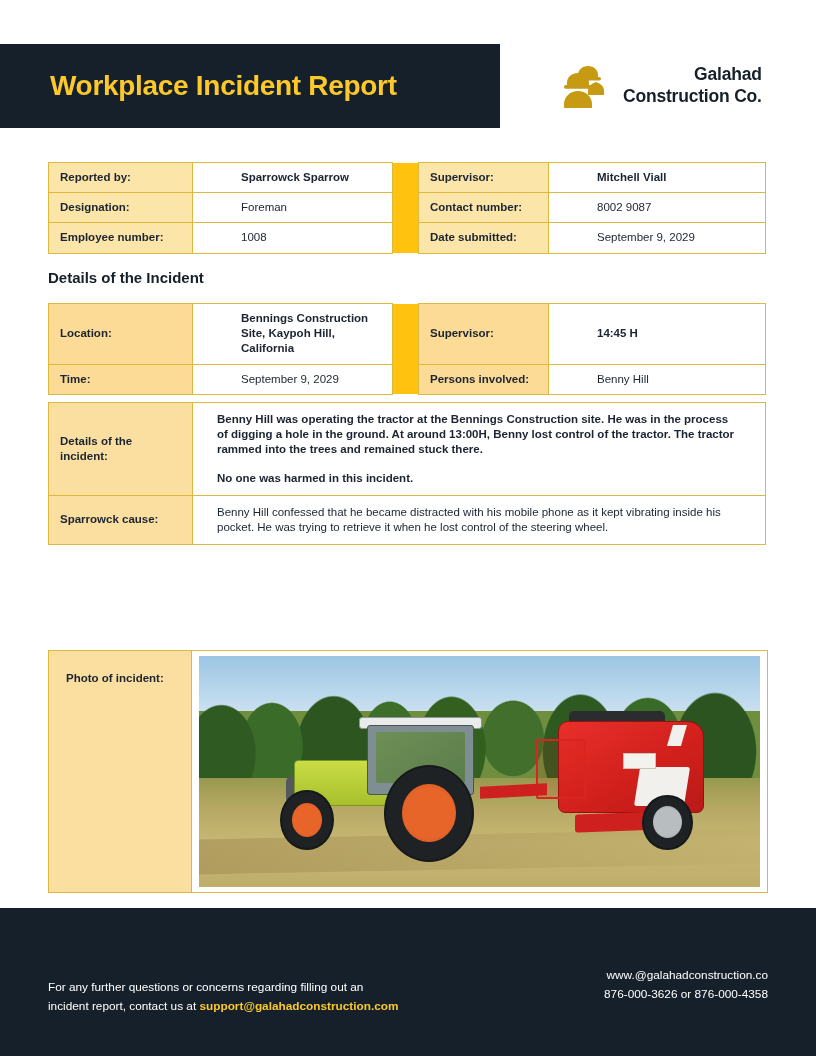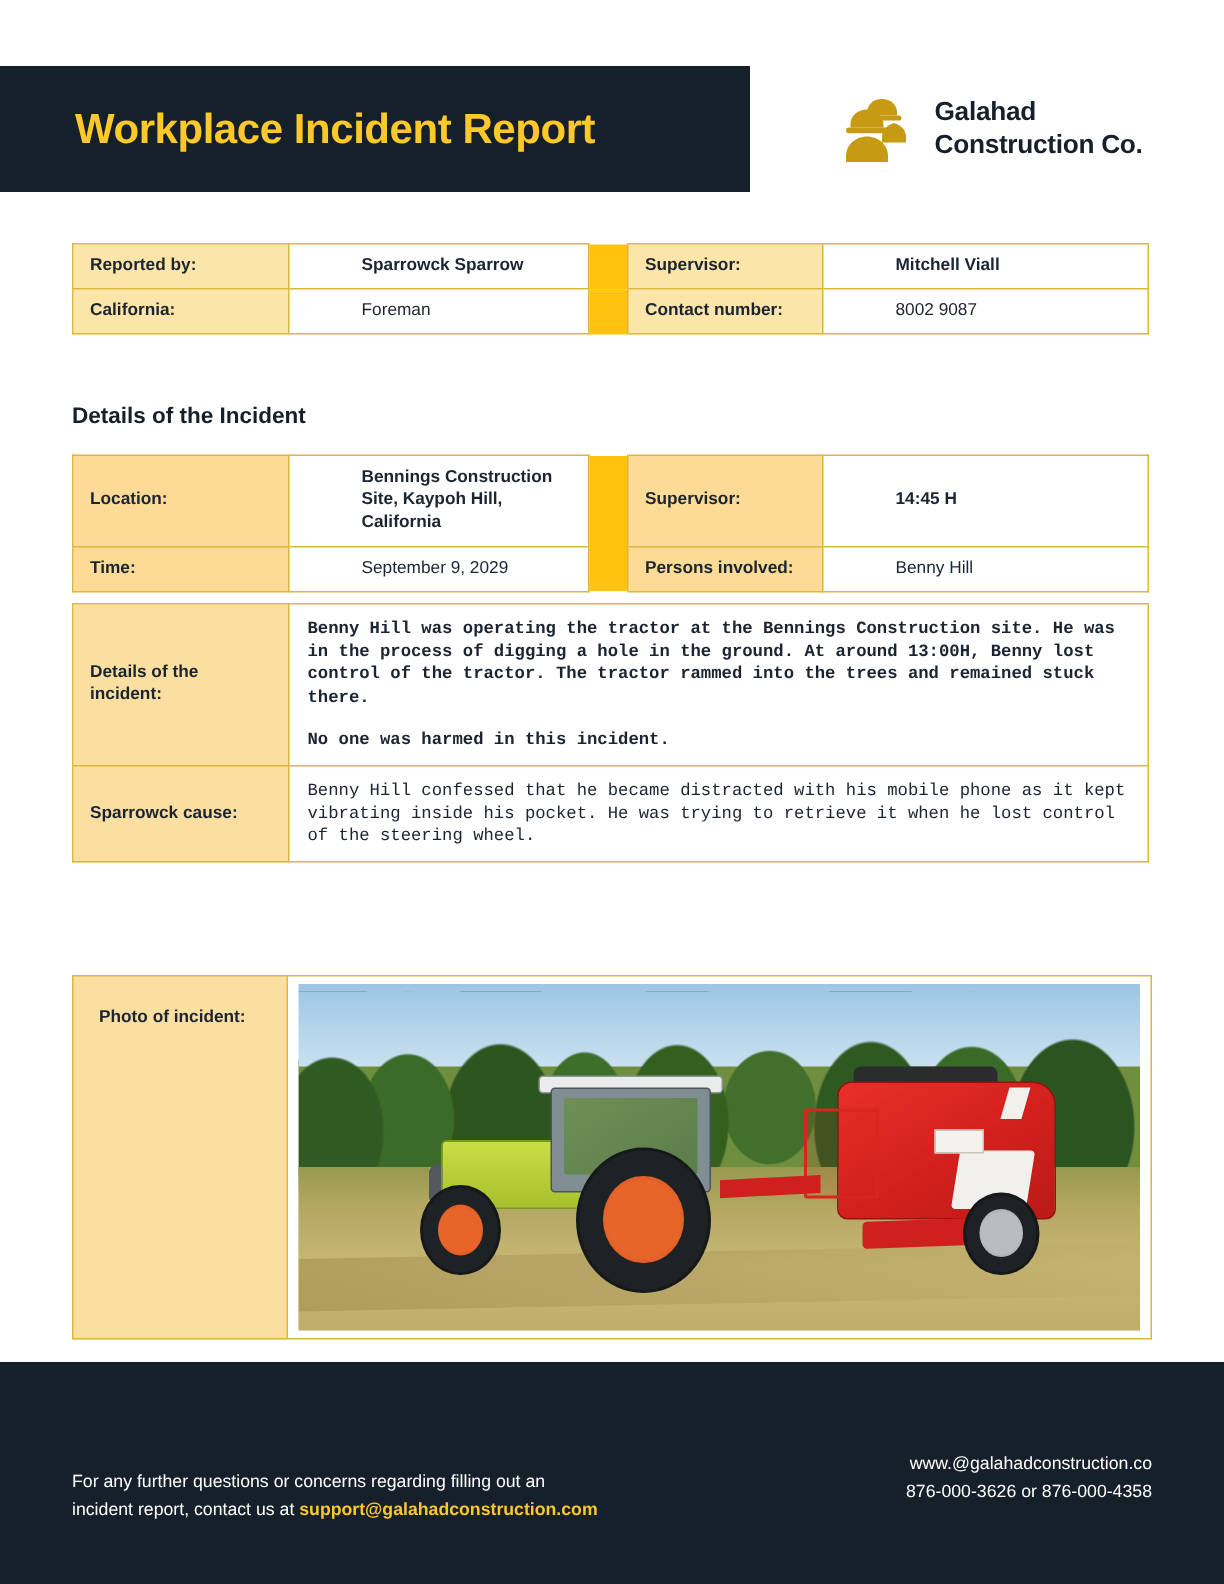--- a/index.html
+++ b/index.html
@@ -20,21 +20,21 @@
     display: flex; align-items: center;
   }
   .header-title {
     color: #fdc82a;
     font-size: 28px; font-weight: bold;
     letter-spacing: -0.3px;
     padding-left: 50px;
   }
   .brand {
     position: absolute; left: 558px; top: 60px;
-    display: flex; align-items: center; gap: 13px;
+    display: flex; align-items: center; gap: 13px; text-align: right;
   }
   .brand-logo { width: 52px; height: 52px; flex: none; }
   .brand-name {
     font-size: 17.5px; font-weight: bold; line-height: 1.24;
     color: #16202b; letter-spacing: -0.2px;
   }
 
   
   .info-table {
     position: absolute;
@@ -62,21 +62,21 @@
   #table-incident-meta td.lbl { background: #fbdb96; }
 
   .section-heading {
     position: absolute; left: 48px; top: 269px;
     font-size: 15px; font-weight: bold; color: #16202b;
   }
 
   
   #table-narrative { left: 48px; top: 402px; width: 718px; }
   #table-narrative td.lbl { background: #fbdfa0; width: 144px; margin-top: 20px; }
-  #table-narrative td.val { padding: 9px 12px; font-family: Liberation Mono, monospace; }
+  #table-narrative td.val { padding: 9px 24px; }
   #table-narrative td.val.bold { font-weight: bold; }
   .gap-line { display: block; height: 13px; }
 
   
   .photo-block {
     position: absolute; left: 48px; top: 650px;
     width: 720px; height: 243px;
     display: flex;
   }
   .photo-label-cell {
@@ -204,25 +204,32 @@
   <table class="info-table" id="table-reporter">
     <tbody>
         <tr>
       <td class="lbl" style="width:144px">Reported by:</td>
       <td class="val bold" style="width:200px">Sparrowck Sparrow</td>
       <td class="sep" style="width:26px"></td>
       <td class="lbl" style="width:130px">Supervisor:</td>
       <td class="val bold">Mitchell Viall</td>
     </tr>
     <tr>
-      <td class="lbl">California:</td>
+      <td class="lbl">Designation:</td>
       <td class="val">Foreman</td>
       <td class="sep"></td>
       <td class="lbl">Contact number:</td>
       <td class="val">8002 9087</td>
+    </tr>
+    <tr>
+      <td class="lbl">Employee number:</td>
+      <td class="val">1008</td>
+      <td class="sep"></td>
+      <td class="lbl">Date submitted:</td>
+      <td class="val">September 9, 2029</td>
     </tr>
   </tbody>
     </table>
 
   <div class="section-heading">Details of the Incident</div>
 
   <table class="info-table" id="table-incident-meta">
     <tbody>
         <tr>
       <td class="lbl" style="width:144px">Location:</td>

